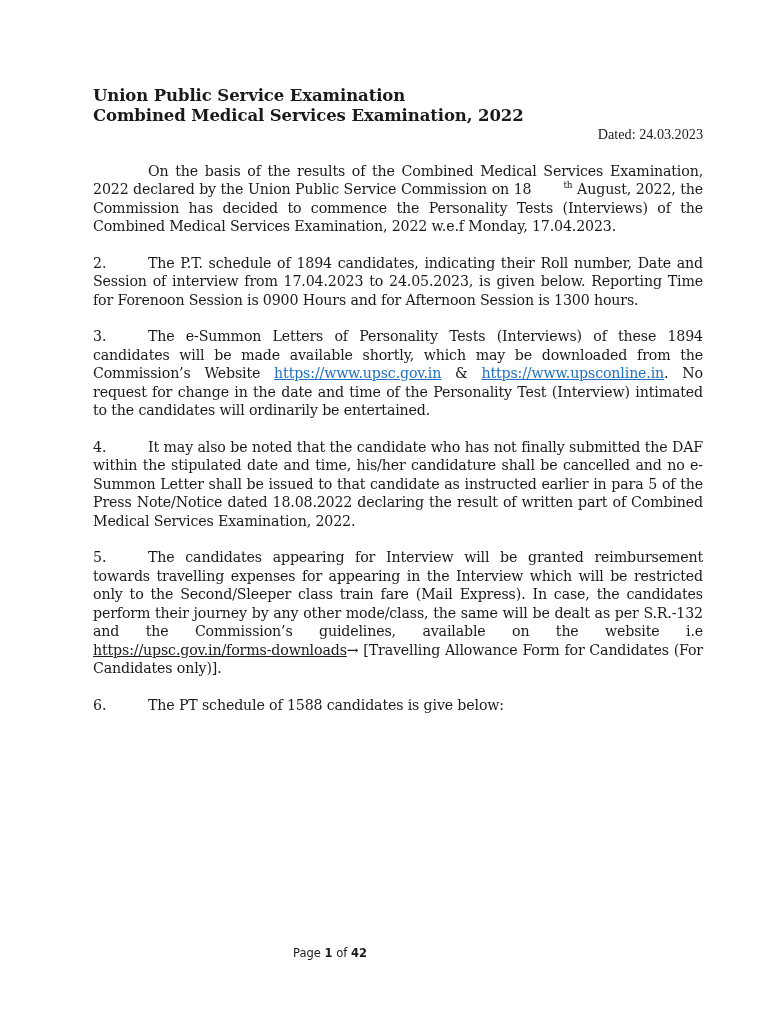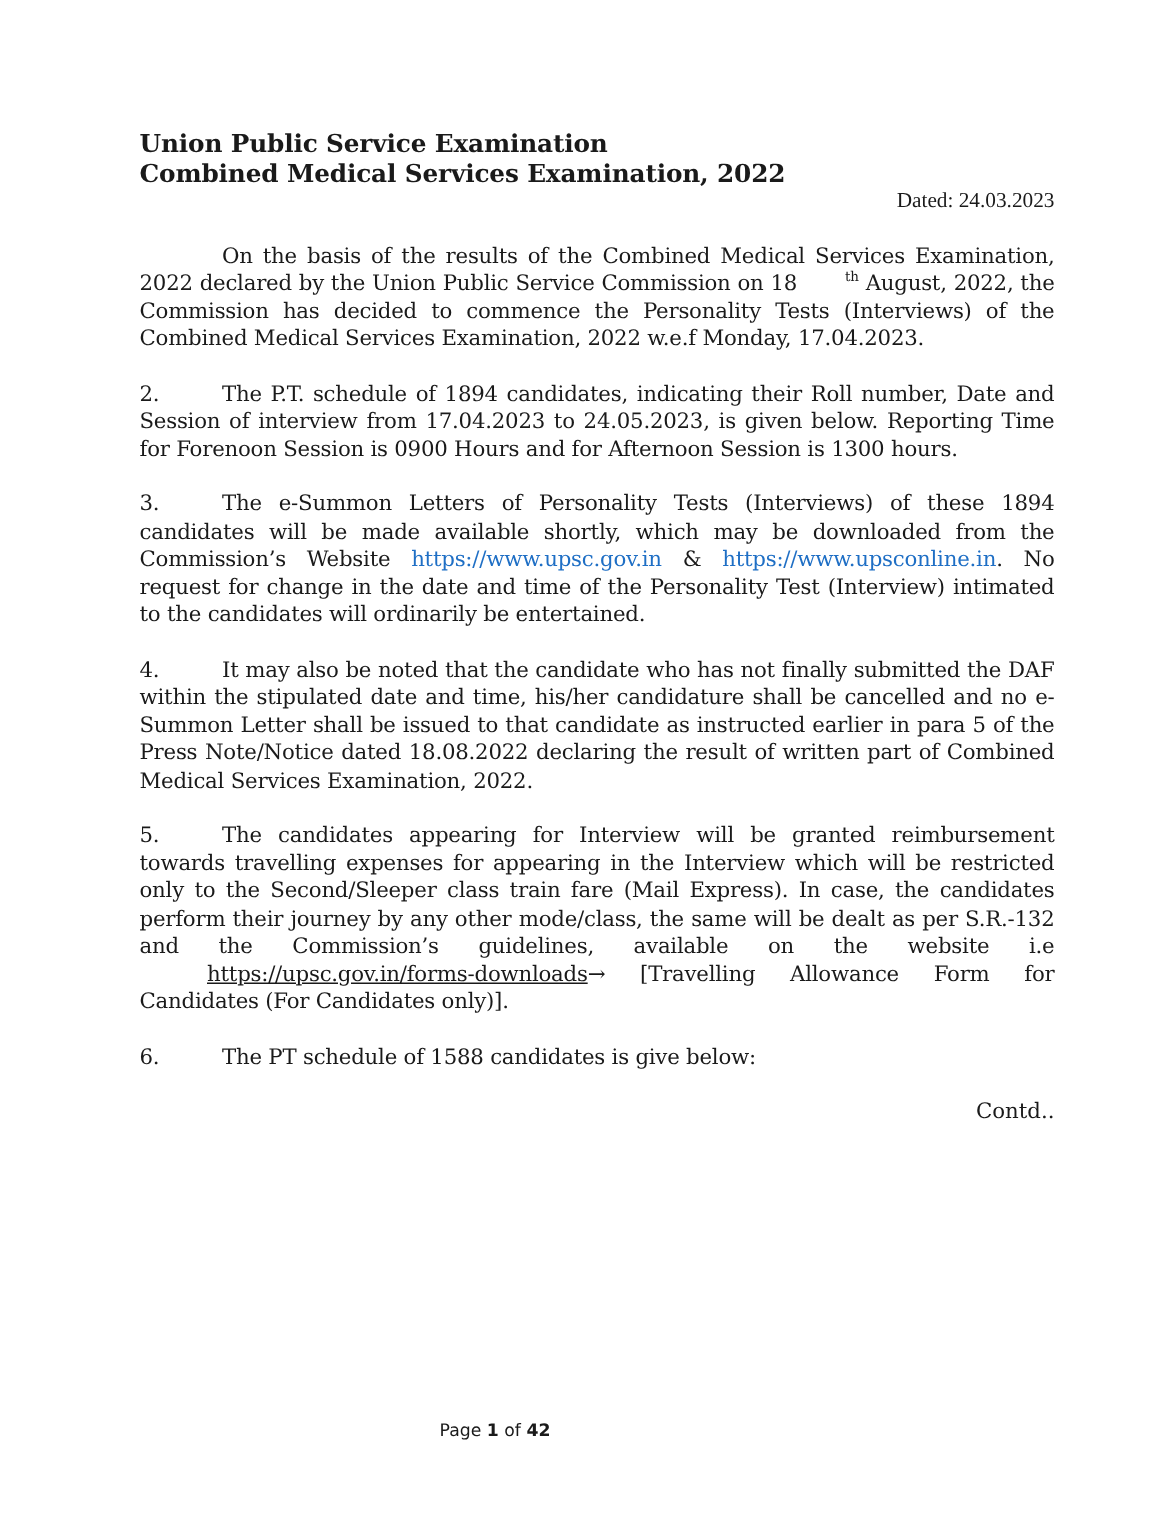--- a/index.html
+++ b/index.html
@@ -50,25 +50,25 @@
     }
     .para-numbered {
       margin-top: 18px;
     }
     .para-num {
       display: inline-block;
       width: 55px;
     }
     .link-blue {
       color: #1f6fc5;
+      text-decoration: underline;
     }
     .link-under {
       text-decoration: underline;
       color: #1a1a1a;
-      margin-left: 45px;
     }
     .contd {
       text-align: right;
       font-size: 14.2px;
       line-height: 18.5px;
       margin-top: 18px;
     }
     .footer {
       position: absolute;
       left: 0;
@@ -105,21 +105,20 @@
   <p class="para para-numbered"><span class="para-num">2.</span><span>The P.T. schedule of 1894 candidates, indicating their Roll number, Date and Session of interview from 17.04.2023 to 24.05.2023, is given below. Reporting Time for Forenoon Session is 0900 Hours and for Afternoon Session is 1300 hours.</span></p>
 
   <p class="para para-numbered"><span class="para-num">3.</span><span>The e-Summon Letters of Personality Tests (Interviews) of these 1894 candidates will be made available shortly, which may be downloaded from the Commission’s Website </span><a class="link-blue">https://www.upsc.gov.in</a><span> &amp; </span><a class="link-blue">https://www.upsconline.in</a><span>. No request for change in the date and time of the Personality Test (Interview) intimated to the candidates will ordinarily be entertained.</span></p>
 
   <p class="para para-numbered"><span class="para-num">4.</span><span>It may also be noted that the candidate who has not finally submitted the DAF within the stipulated date and time, his/her candidature shall be cancelled and no e-Summon Letter shall be issued to that candidate as instructed earlier in para 5 of the Press Note/Notice dated 18.08.2022 declaring the result of written part of Combined Medical Services Examination, 2022.</span></p>
 
   <p class="para para-numbered"><span class="para-num">5.</span><span>The candidates appearing for Interview will be granted reimbursement towards travelling expenses for appearing in the Interview which will be restricted only to the Second/Sleeper class train fare (Mail Express). In case, the candidates perform their journey by any other mode/class, the same will be dealt as per S.R.-132 and the Commission’s guidelines, available on the website i.e </span><a class="link-under">https://upsc.gov.in/forms-downloads</a><span>→</span><span> [Travelling Allowance Form for Candidates (For Candidates only)].</span></p>
 
   <p class="para para-numbered"><span class="para-num">6.</span><span>The PT schedule of 1588 candidates is give below:</span></p>
 
-  <div class="contd">Contd..</div>
 </div>
 
 <div class="footer">
   <span>Page</span>
   <b>1</b>
   <span>of</span>
   <b>42</b>
 </div>
 
 </body></html>

